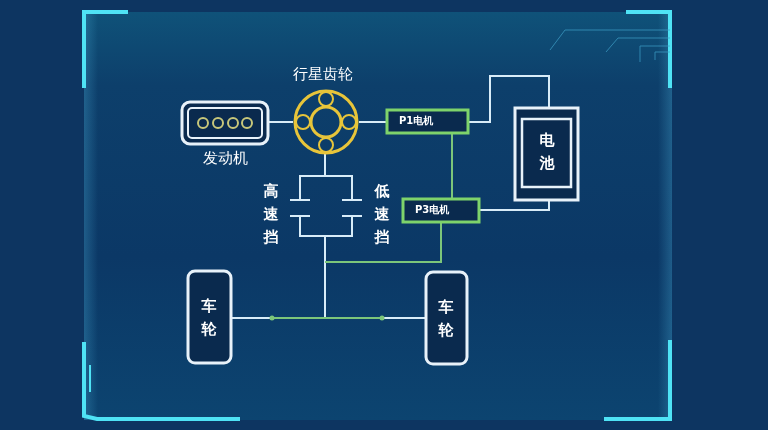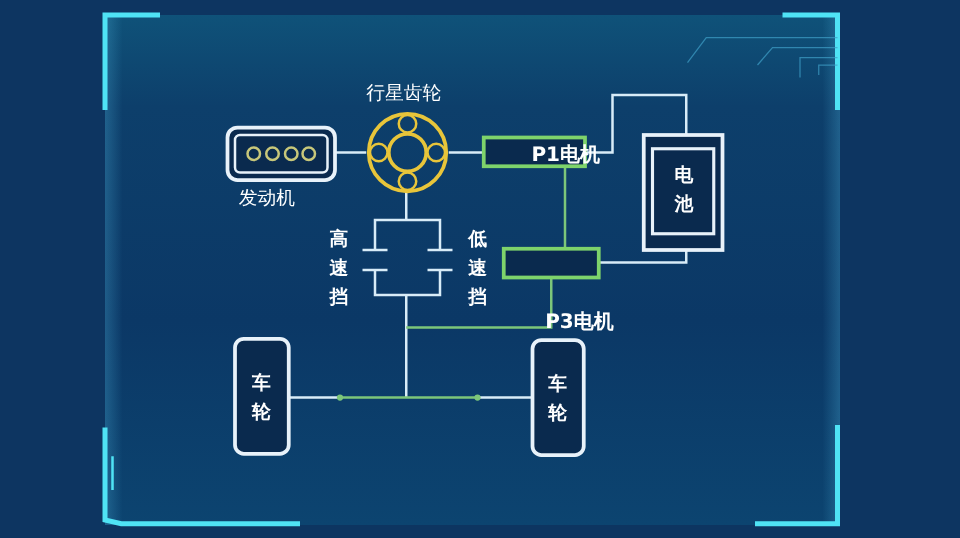--- a/index.html
+++ b/index.html
@@ -17,21 +17,21 @@
   svg.overlay { position:absolute; left:0; top:0; }
   .label {
     position:absolute; color:#ffffff; font-weight:normal; font-size:15px; line-height:1;
     white-space:nowrap;
   }
   .vlabel {
     position:absolute; color:#ffffff; font-weight:bold; font-size:15px;
     width:18px; text-align:center; line-height:23px;
   }
   .vlabel span { display:block; }
-  .box-text { position:absolute; color:#ffffff; font-weight:bold; font-size:16px; text-align:right;padding-left:12px; }
+  .box-text { position:absolute; color:#ffffff; font-weight:bold; font-size:10px; text-align:left;padding-left:12px; }
 </style>
 </head>
 <body>
 
 <div class="panel"></div>
 <div class="panel-glow-l"></div>
 <div class="panel-glow-r"></div>
 
 <svg class="overlay" width="768" height="430" viewBox="0 0 768 430">
 
@@ -103,23 +103,23 @@
   <g>
     <rect x="515" y="108" width="63" height="92" fill="#0a2a4e" stroke="#e8f2fa" stroke-width="3"></rect>
     <rect x="522" y="119" width="49" height="68" fill="none" stroke="#e8f2fa" stroke-width="2.5"></rect>
   </g>
 
   <rect x="188" y="271" width="43" height="92" rx="7" fill="#0a2a4e" stroke="#e8f2fa" stroke-width="3"></rect>
   <rect x="426" y="272" width="41" height="92" rx="7" fill="#0a2a4e" stroke="#e8f2fa" stroke-width="3"></rect>
 </svg>
 
 <div class="label" style="left:293px;top:67px;">行星齿轮</div>
-<div class="label" style="left:191px;top:151px;">发动机</div>
+<div class="label" style="left:203px;top:151px;">发动机</div>
 <div class="box-text" style="left:387px;top:114px;width:81px;">P1电机</div>
-<div class="box-text" style="left:403px;top:203px;width:76px;margin-top:44px;">P3电机</div>
+<div class="box-text" style="left:403px;top:203px;width:76px;">P3电机</div>
 
 <div class="vlabel" style="left:538px;top:129px;">
   <span>电</span>
   <span>池</span>
 </div>
 
 <div class="vlabel" style="left:262px;top:180px;">
   <span>高</span>
   <span>速</span>
   <span>挡</span>

